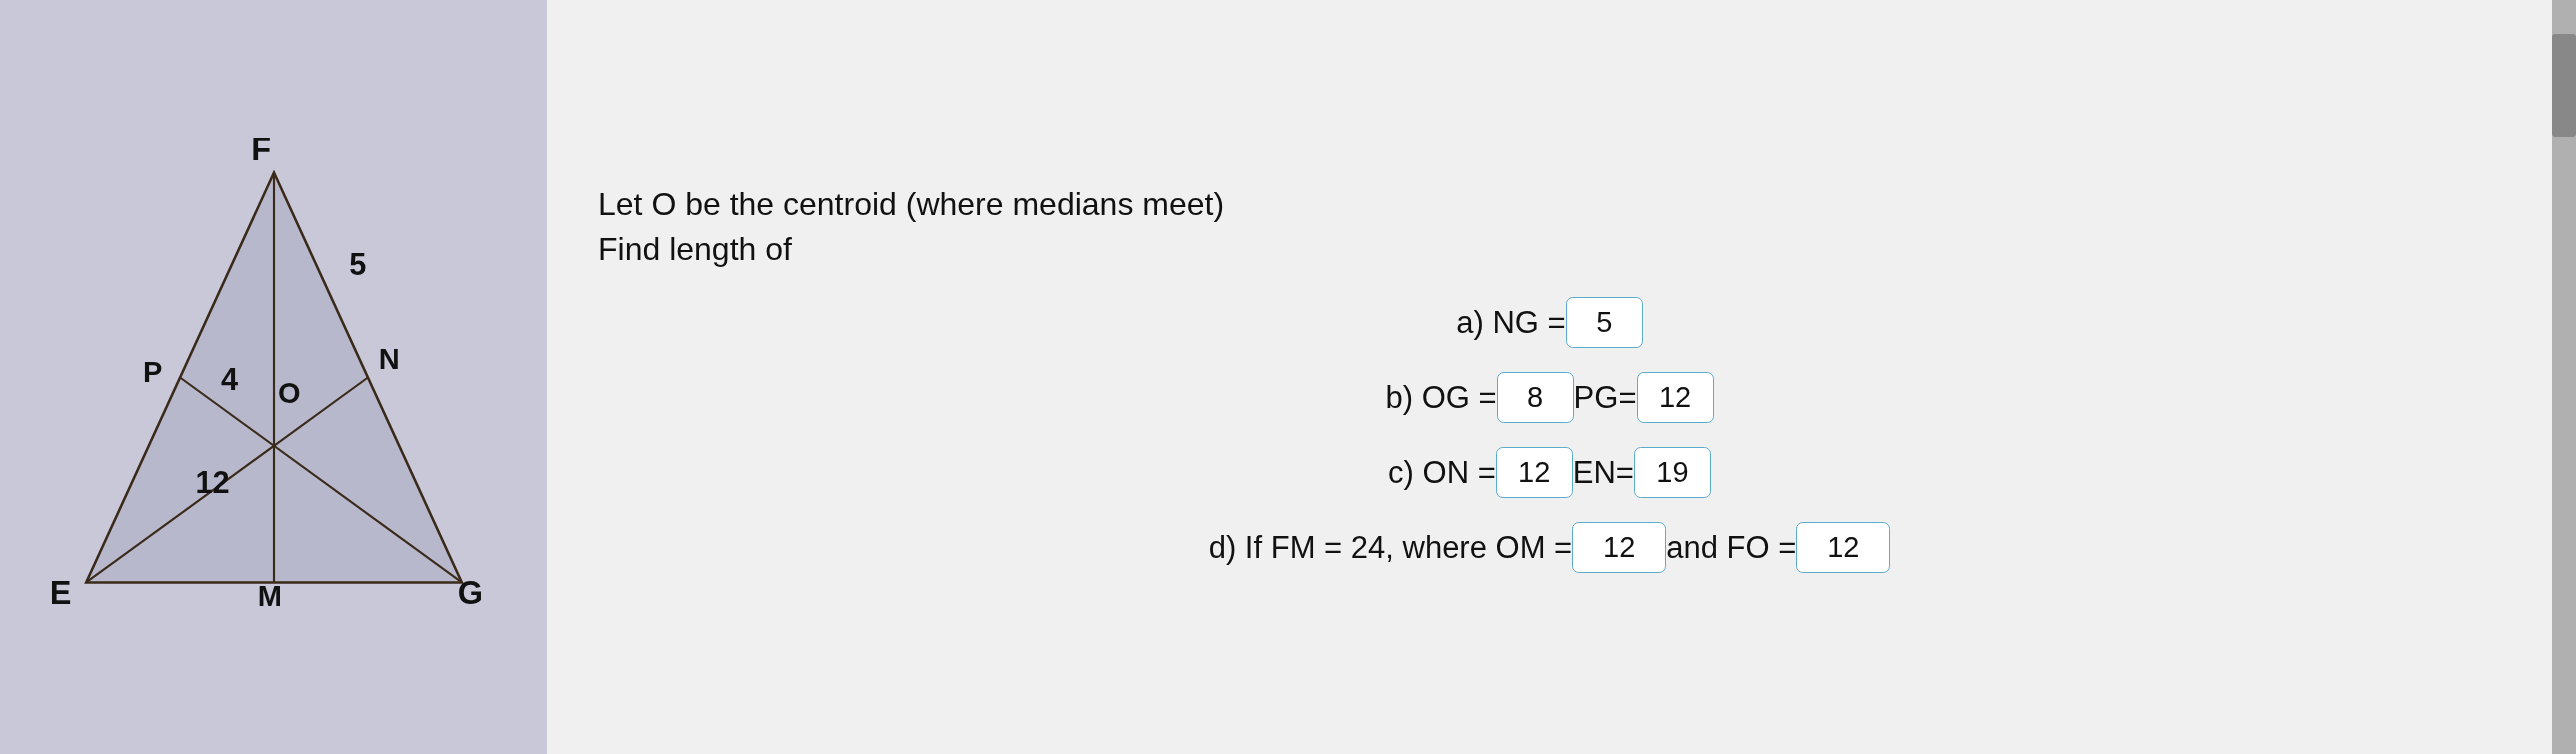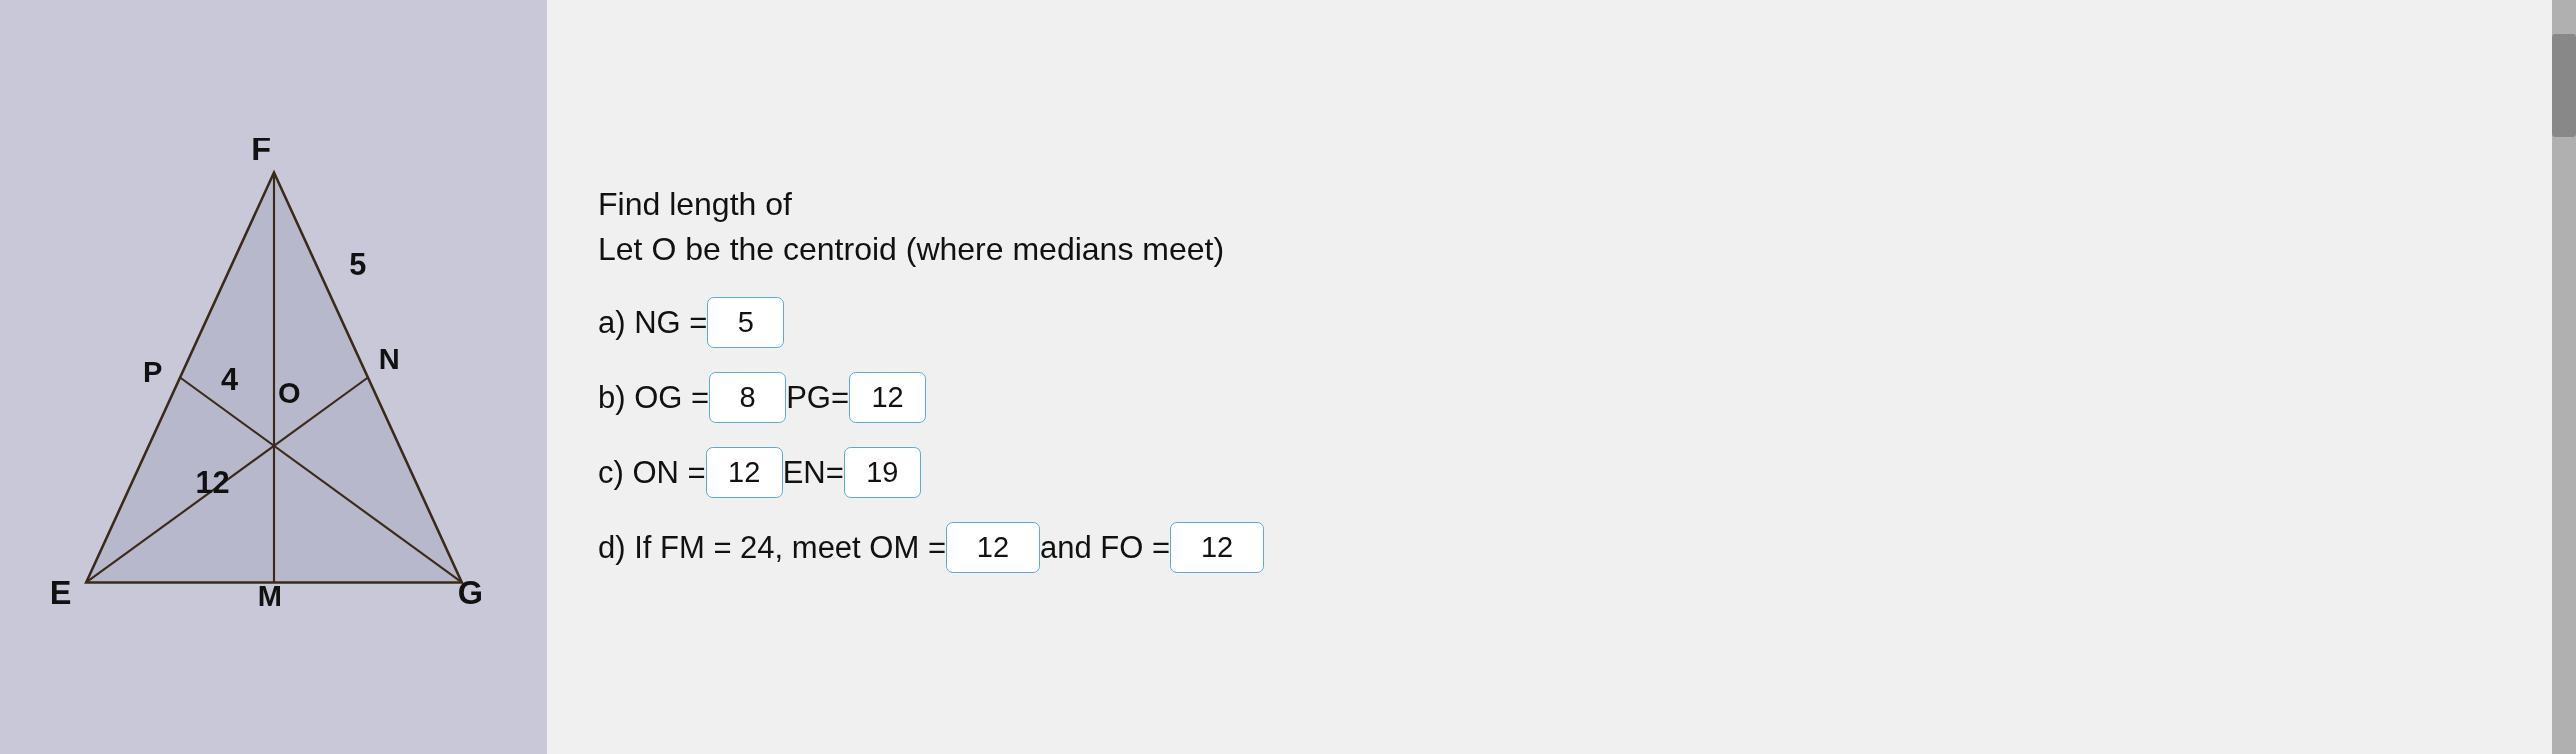--- a/index.html
+++ b/index.html
@@ -66,20 +66,21 @@
       flex-direction: column;
       gap: 24px;
     }
 
     .problem-row {
       display: flex;
       align-items: center;
       gap: 0;
       font-size: 31px;
       color: #111;
+      justify-content: center;
     }
 
     .answer-box {
       border: 1.7px solid #5aabcc;
       border-radius: 6.8px;
       background: #fff;
       min-width: 77px;
       height: 51px;
       display: flex;
       align-items: center;
@@ -137,22 +138,22 @@
 
       <text x="348" y="160" font-size="36" font-family="Arial" font-weight="bold" fill="#111">5</text>
       <text x="198" y="295" font-size="36" font-family="Arial" font-weight="bold" fill="#111">4</text>
       <text x="168" y="415" font-size="36" font-family="Arial" font-weight="bold" fill="#111">12</text>
     </svg>
   </div>
 </div>
 
 <div class="right-panel">
   <div class="title-section">
+    <div class="title-line">Let O be the centroid (where medians meet)</div>
     <div class="title-line">Find length of</div>
-    <div class="title-line">Let O be the centroid (where medians meet)</div>
   </div>
 
   <div class="problems-section">
 
     <div class="problem-row">
       <span>a) NG =</span>
       <div class="answer-box">5</div>
     </div>
 
     <div class="problem-row">
@@ -163,21 +164,21 @@
     </div>
 
     <div class="problem-row">
       <span>c) ON =</span>
       <div class="answer-box">12</div>
       <span>EN=</span>
       <div class="answer-box">19</div>
     </div>
 
     <div class="problem-row">
-      <span>d) If FM = 24, meet OM =</span>
+      <span>d) If FM = 24, where OM =</span>
       <div class="answer-box wide">12</div>
       <span>and FO =</span>
       <div class="answer-box wide">12</div>
     </div>
   </div>
 </div>
 
 <div class="scrollbar-right">
   <div class="scrollbar-thumb"></div>
 </div>

